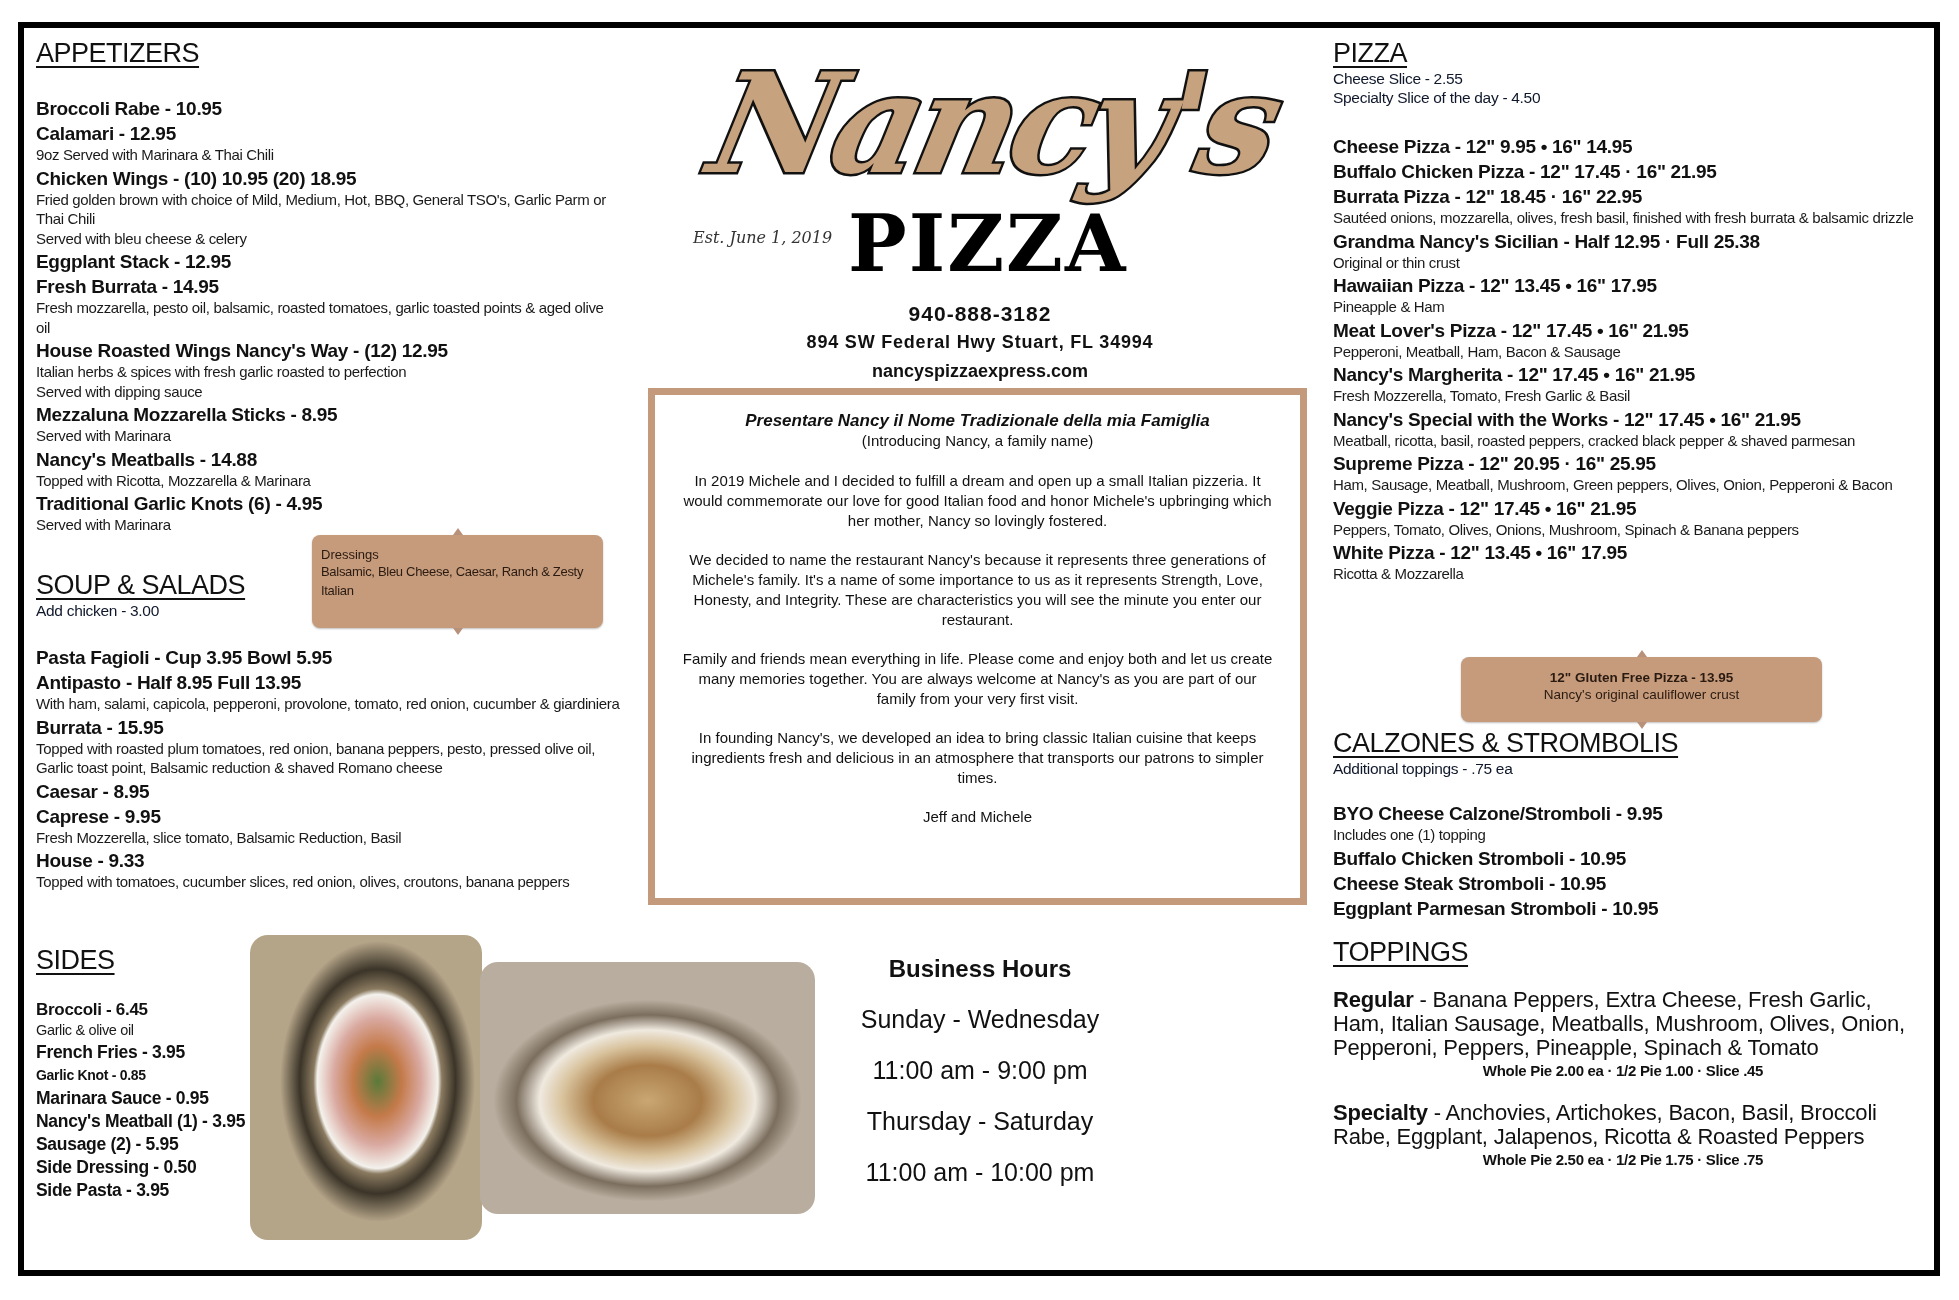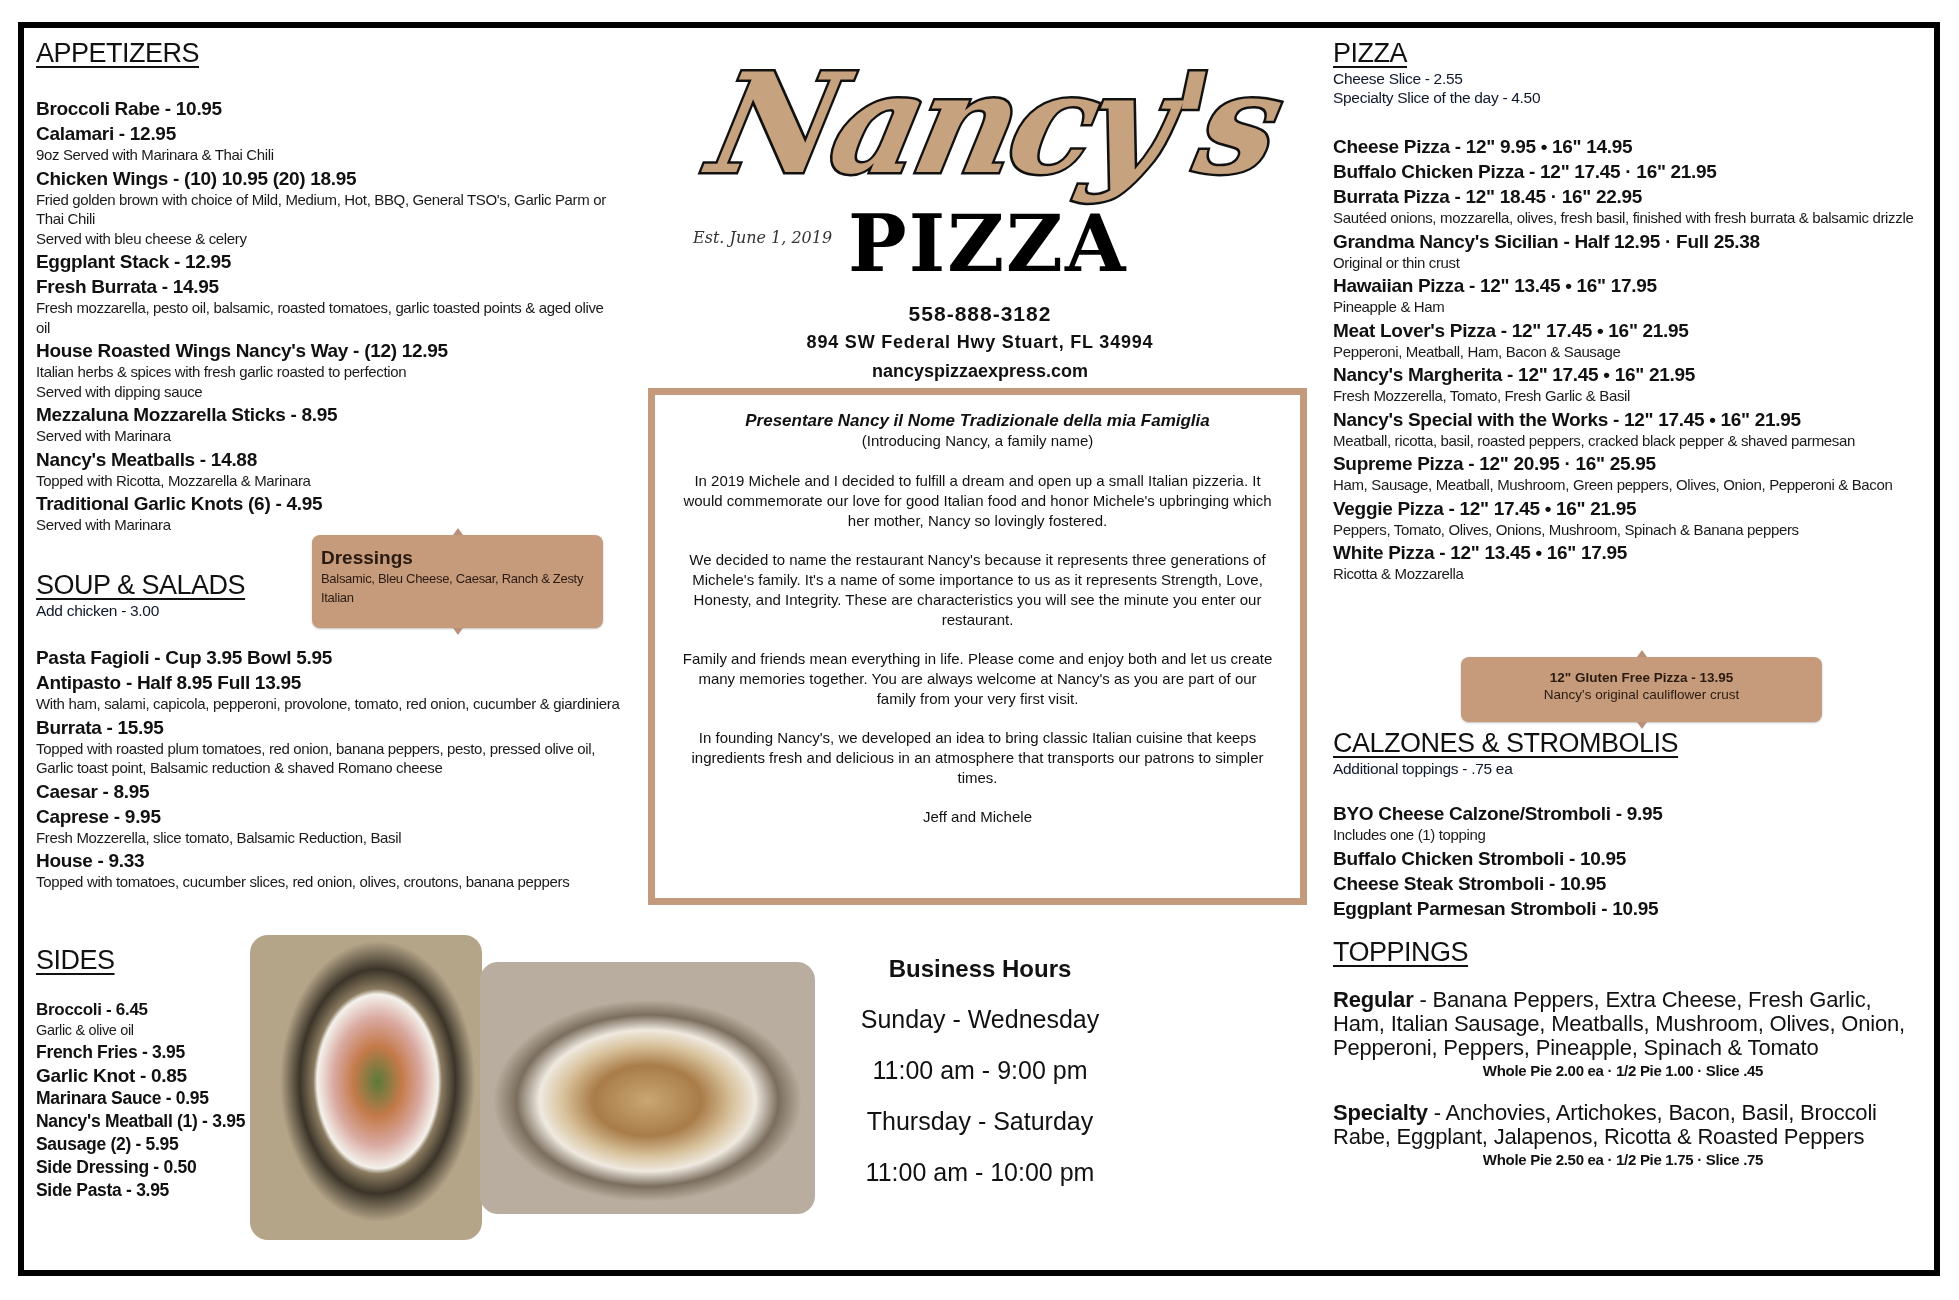--- a/index.html
+++ b/index.html
@@ -53,21 +53,21 @@
       <div class="item-desc">Served with Marinara</div>
       <div class="item-name" style="margin-top: 2px;">Nancy's Meatballs - 14.88</div>
       <div class="item-desc">Topped with Ricotta, Mozzarella &amp; Marinara</div>
       <div class="item-name" style="margin-top: 2px;">Traditional Garlic Knots (6) - 4.95</div>
       <div class="item-desc">Served with Marinara</div>
     </div>
 </div>
 
 <div class="callout" style="left:312px; top:535px; width:291px; height:93px;">
   <div style="padding:12px 9px 0 9px;">
-    <div style="font-size:19px; font-weight:bold; color:#2a1a10;">Dressings</div>
+    <div style="font-size:13px; font-weight:normal; color:#2a1a10;">Dressings</div>
     <div style="font-size:13px; line-height:19px; color:#2a1a10; letter-spacing:-0.3px;">Balsamic, Bleu Cheese, Caesar, Ranch &amp; Zesty Italian</div>
   </div>
 </div>
 
 <div class="col" style="left:36px; top:570px; width:590px;">
   <h2 class="sec-title">SOUP &amp; SALADS</h2>
   <div class="sub">Add chicken - 3.00</div>
   <div style="height:24px"></div>
   <div id="soup-list">
       <div class="item-name" style="margin-top: 2px;">Pasta Fagioli - Cup 3.95 Bowl 5.95</div>
@@ -83,36 +83,36 @@
     </div>
 </div>
 
 <div class="col" style="left:36px; top:945px; width:230px;">
   <h2 class="sec-title">SIDES</h2>
   <div style="height:22px"></div>
   <div id="sides-list">
       <div class="item-name" style="font-size: 17px; line-height: 23px;">Broccoli - 6.45</div>
       <div class="item-desc" style="font-size: 14.5px;">Garlic &amp; olive oil</div>
       <div class="item-name" style="font-size: 17.5px; line-height: 23px;">French Fries - 3.95</div>
-      <div class="item-name" style="font-size: 19px; line-height: 23px;">Garlic Knot - 0.85</div>
+      <div class="item-name" style="font-size: 14px; line-height: 23px;">Garlic Knot - 0.85</div>
       <div class="item-name" style="font-size: 17.5px; line-height: 23px;">Marinara Sauce - 0.95</div>
       <div class="item-name" style="font-size: 17.5px; line-height: 23px;">Nancy's Meatball (1) - 3.95</div>
       <div class="item-name" style="font-size: 17.5px; line-height: 23px;">Sausage (2) - 5.95</div>
       <div class="item-name" style="font-size: 17.5px; line-height: 23px;">Side Dressing - 0.50</div>
       <div class="item-name" style="font-size: 17.5px; line-height: 23px;">Side Pasta - 3.95</div>
     </div>
 </div>
 
 <div class="photo" style="left:250px; top:935px; width:232px; height:305px; background:radial-gradient(ellipse 42% 46% at 55% 48%, #5a7a3a 0%, #c47a4a 25%, #d9a9a0 45%, #f4f1ec 62%, #8a7a60 66%, #3b3428 80%, #b4a488 100%);"></div>
 <div class="photo" style="left:480px; top:962px; width:335px; height:252px; background:radial-gradient(ellipse 46% 40% at 50% 55%, #c9a773 0%, #a97c48 35%, #d8c29c 55%, #efe9df 70%, #7b6e5e 85%, #b8ad9e 100%);"></div>
 
 <div class="logo-script">Nancy's</div>
 <div class="est">Est. June 1, 2019</div>
 <div class="pizza-word">PIZZA</div>
-<div class="contact" style="top:302px; font-size:21px; letter-spacing:1px;">558-888-3182</div>
+<div class="contact" style="top:302px; font-size:21px; letter-spacing:1px;">940-888-3182</div>
 <div class="contact" style="top:332px; font-size:18px; letter-spacing:0.8px;">894 SW Federal Hwy Stuart, FL 34994</div>
 <div class="contact" style="top:361px; font-size:18px;">nancyspizzaexpress.com</div>
 
 <div class="story">
   <div style="margin-top:16px; font-style:italic; font-weight:bold; font-size:17px;">Presentare Nancy il Nome Tradizionale della mia Famiglia</div>
   <div style="font-size:15px; margin-bottom:20px;">(Introducing Nancy, a family name)</div>
   <p>In 2019 Michele and I decided to fulfill a dream and open up a small Italian pizzeria. It would commemorate our love for good Italian food and honor Michele's upbringing which her mother, Nancy so lovingly fostered.</p>
   <p>We decided to name the restaurant Nancy's because it represents three generations of Michele's family. It's a name of some importance to us as it represents Strength, Love, Honesty, and Integrity. These are characteristics you will see the minute you enter our restaurant.</p>
   <p>Family and friends mean everything in life. Please come and enjoy both and let us create many memories together. You are always welcome at Nancy's as you are part of our family from your very first visit.</p>
   <p>In founding Nancy's, we developed an idea to bring classic Italian cuisine that keeps ingredients fresh and delicious in an atmosphere that transports our patrons to simpler times.</p>

